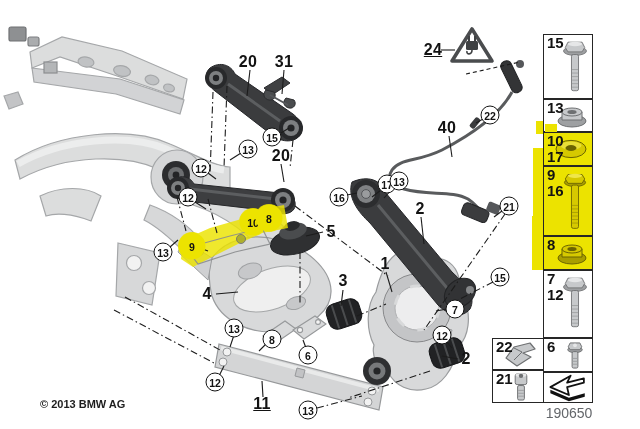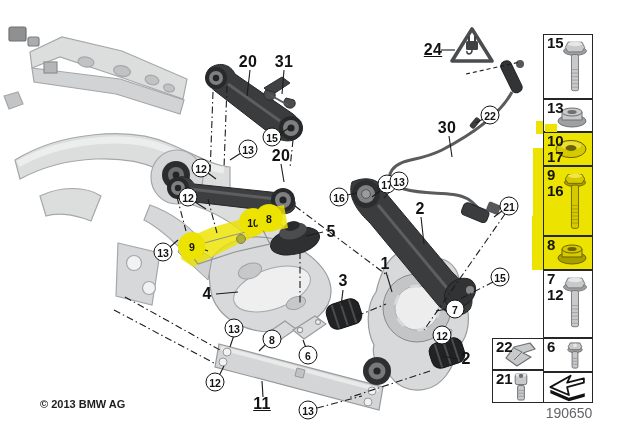--- a/index.html
+++ b/index.html
@@ -284,21 +284,21 @@
 <div class="spill" style="left:536px;top:121px;width:18px;height:13px;"></div>
 <div class="spill" style="left:533px;top:148px;width:10px;height:70px;"></div>
 <div class="spill" style="left:532px;top:216px;width:11px;height:54px;"></div>
 <div class="spill over" style="left:545px;top:124px;width:12px;height:8px;"></div>
 
 <div id="overlay">
       <div class="plabel" style="left: 248px; top: 62px;">20</div>
       <div class="plabel" style="left: 284px; top: 62px;">31</div>
       <div class="plabel" style="left: 281px; top: 156px;">20</div>
       <div class="plabel" style="left: 433px; top: 50px; text-decoration: underline;">24</div>
-      <div class="plabel" style="left: 447px; top: 128px;">30</div>
+      <div class="plabel" style="left: 447px; top: 128px;">40</div>
       <div class="plabel" style="left: 420px; top: 209px;">2</div>
       <div class="plabel" style="left: 331px; top: 232px;">5</div>
       <div class="plabel" style="left: 385px; top: 264px;">1</div>
       <div class="plabel" style="left: 343px; top: 281px;">3</div>
       <div class="plabel" style="left: 207px; top: 294px;">4</div>
       <div class="plabel" style="left: 466px; top: 359px;">2</div>
       <div class="plabel" style="left: 262px; top: 404px; text-decoration: underline;">11</div>
       <div class="callout" style="left: 201px; top: 168px;">12</div>
       <div class="callout" style="left: 188px; top: 197px;">12</div>
       <div class="callout" style="left: 248px; top: 149px;">13</div>

